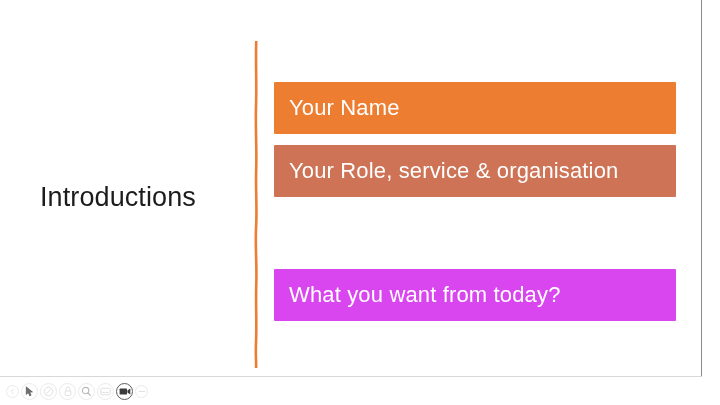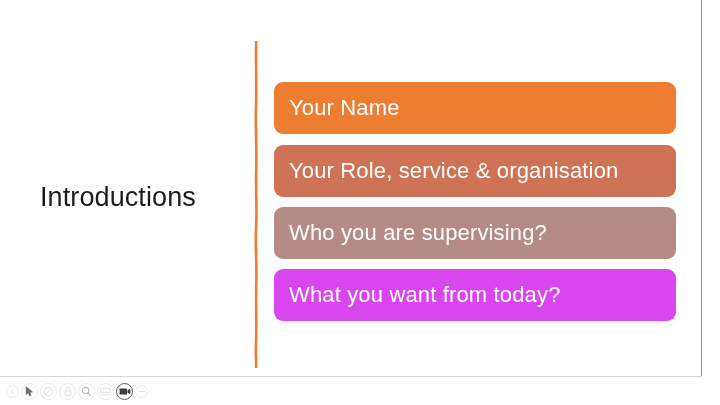--- a/index.html
+++ b/index.html
@@ -76,21 +76,21 @@
     width: 14px;
     height: 327px;
   }
 
   
   .bar {
     position: absolute;
     left: 274px;
     width: 402px;
     height: 52px;
-    border-radius: 9px;
+    border-radius: 1px;
     box-sizing: border-box;
     display: flex;
     align-items: center;
   }
   .bar-label {
     padding-left: 15px;
     font-size: 22px;
     line-height: 26px;
     color: #ffffff;
     font-weight: 400;
@@ -155,23 +155,20 @@
     </div>
 
     <div class="bar" id="bar-0" style="background: rgb(237, 125, 49);">
       <span class="bar-label" style="color: rgb(255, 255, 255);">Your Name</span>
     </div>
 
     <div class="bar" id="bar-1" style="background: rgb(206, 115, 85);">
       <span class="bar-label" style="color: rgb(255, 255, 255);">Your Role, service &amp; organisation</span>
     </div>
 
-    <div class="bar" id="bar-2" style="background: rgb(181, 139, 133);">
-      <span class="bar-label" style="color: rgb(255, 255, 255);">Who you are supervising?</span>
-    </div>
 
     <div class="bar" id="bar-3" style="background: #d946ef; align-items: center;">
       <span class="bar-label" style="color: rgb(255, 255, 255);">What you want from today?</span>
     </div>
 
   </div>
 
   <div id="slide-right-edge"></div>
   <div id="slide-bottom-edge"></div>
 

